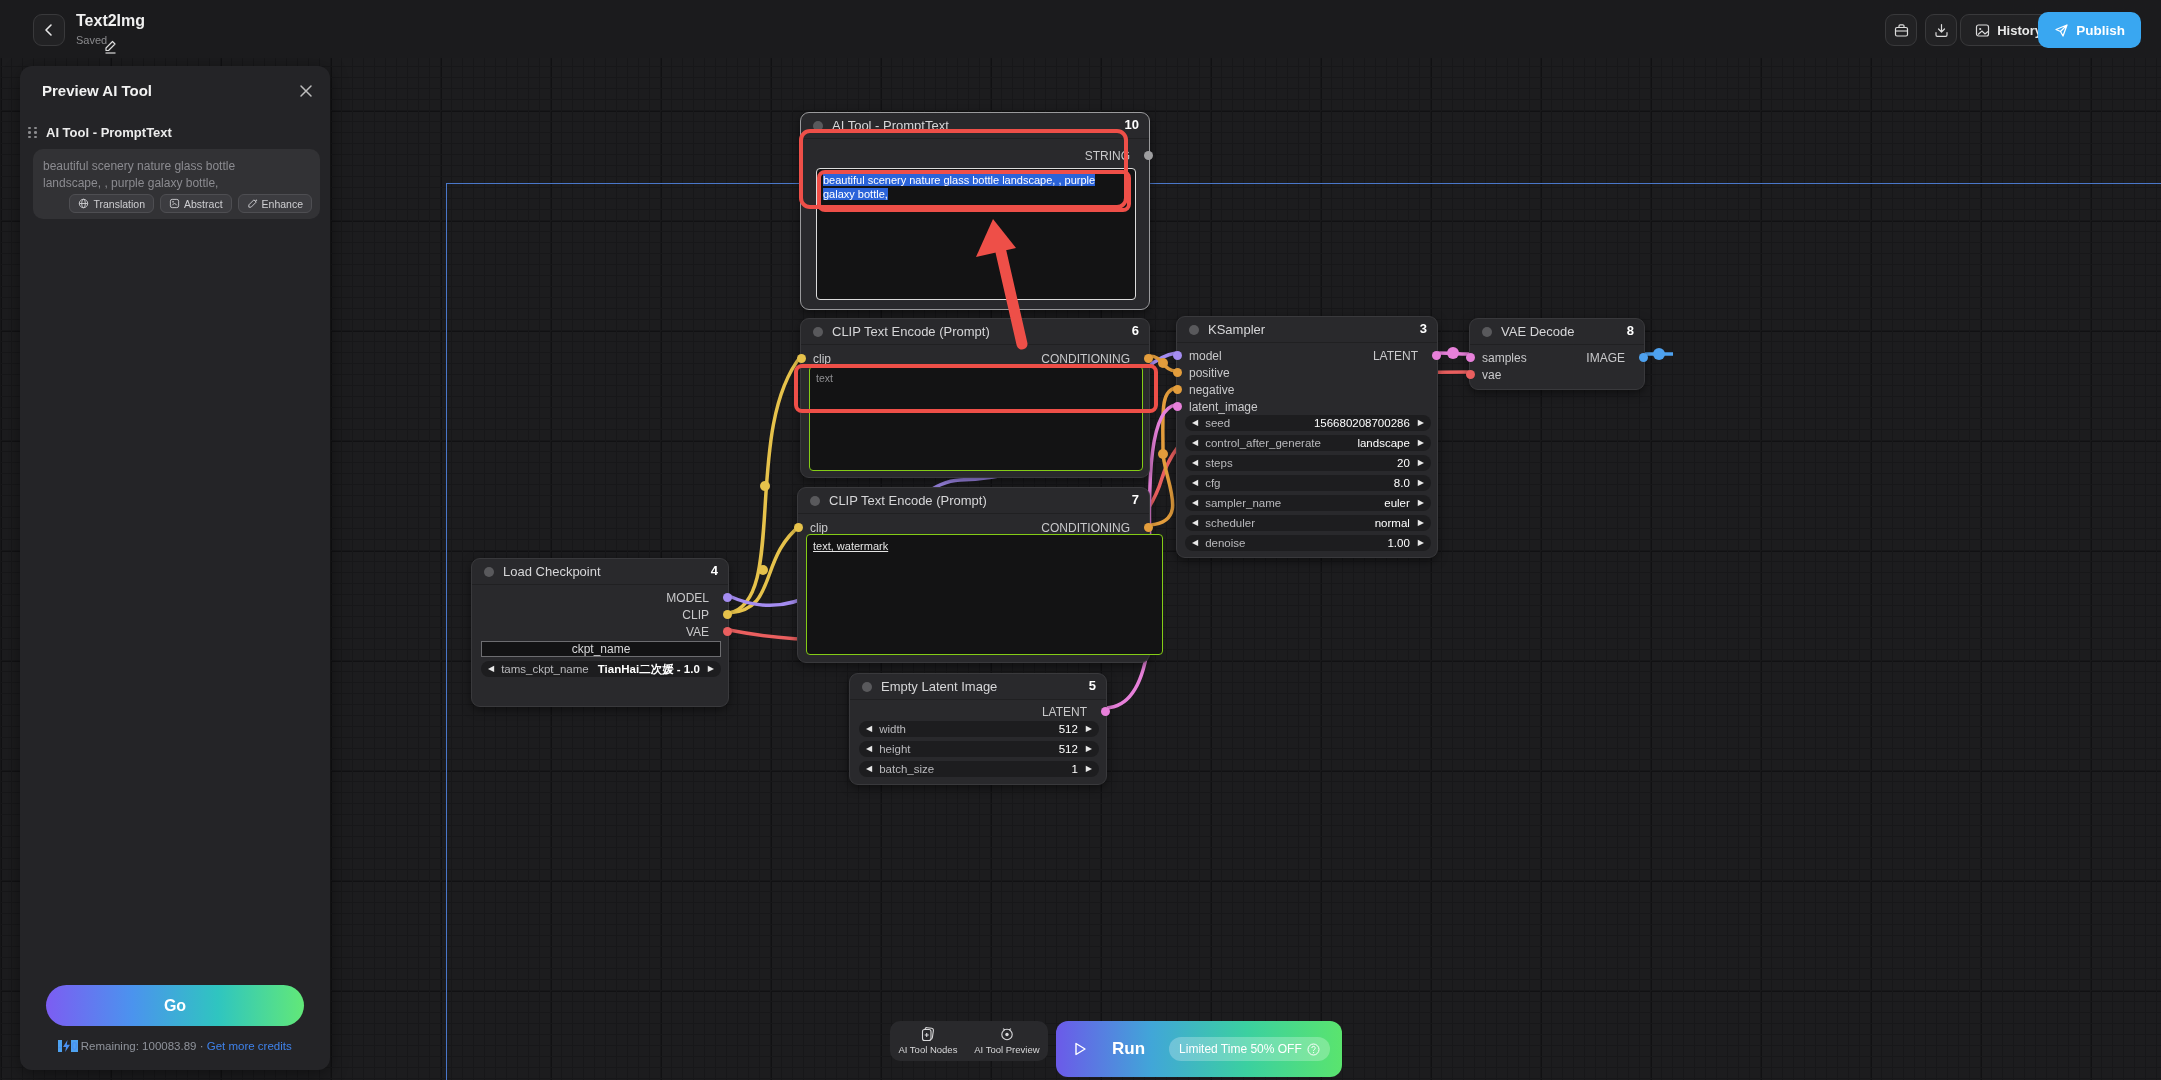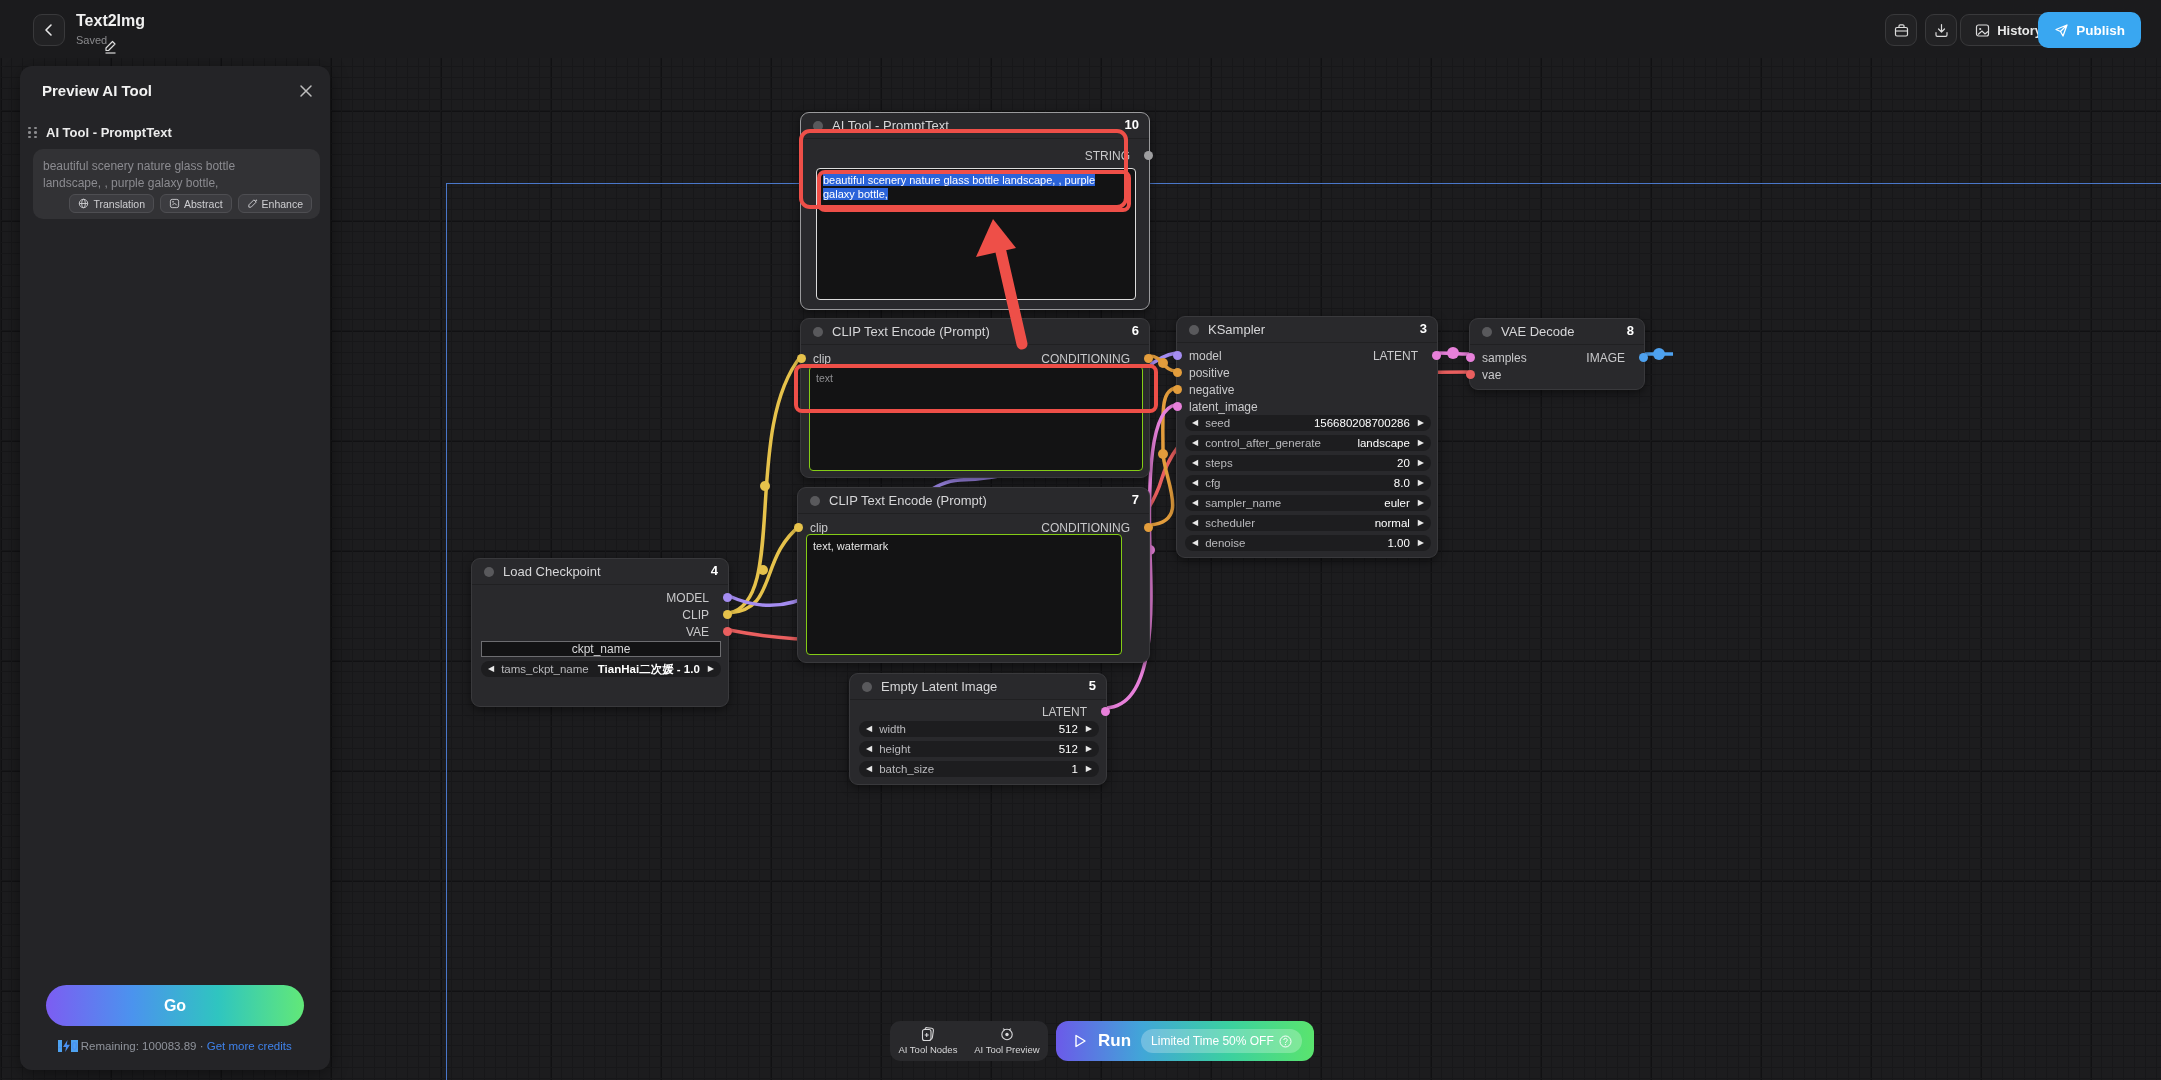--- a/index.html
+++ b/index.html
@@ -90,23 +90,23 @@
 
   
   .ann { position:absolute; border:4px solid #ee4f48; border-radius:11px; z-index:6; pointer-events:none; }
   svg.ann-arrow { position:absolute; z-index:6; pointer-events:none; }
 
   
   .btoolbar { position:absolute; left:890px; top:1021px; width:158px; height:40px; background:#29292c;
     border-radius:10px; display:flex; align-items:center; justify-content:space-around; z-index:10; }
   .btool { display:flex; flex-direction:column; align-items:center; gap:2px; color:#d8d8da;
     font-size:9.5px; cursor:pointer; }
-  .run { position:absolute; left:1056px; top:1021px; height:40px; padding:0 12px 0 16px; border-radius:12px;
+  .run { position:absolute; left:1056px; top:1021px; height:56px; padding:0 12px 0 16px; border-radius:12px;
     background:linear-gradient(90deg,#6b5ae9,#41a6d8,#3bd0a0,#5ae46e); display:flex; align-items:center;
-    gap:10px; z-index:10; cursor:pointer; }
+    gap:24px; z-index:10; cursor:pointer; }
   .run-label { color:#fff; font-size:17px; font-weight:bold; }
   .promo { background:rgba(255,255,255,.25); border-radius:13px; height:24px; display:flex;
     align-items:center; gap:5px; padding:0 10px; color:#fff; font-size:12px; }
 </style>
 </head>
 <body>
 
 <div class="stage">
 
   <div class="canvas"></div>
@@ -296,21 +296,21 @@
     <div class="iorow" style="margin-top:5px;">
       <span class="in">
           <span class="port c-yellow p-in"></span>
         <span>clip</span>
         </span>
       <span class="out">
           <span>CONDITIONING</span>
         <span class="port c-orange p-out"></span>
         </span>
     </div>
-    <div class="warea" style="left:8px; top:46px; width:316px; height:121px;">
+    <div class="warea" style="left:8px; top:46px; width:357px; height:121px;text-decoration:underline;">
       <span>text, watermark</span>
     </div>
   </div>
 
   <div class="node" style="left:1176px; top:316px; width:262px; height:242px;">
     <div class="nhead">
       <span class="ndot"></span>
       <span class="ntitle">KSampler</span>
       <span class="nbadge">3</span>
     </div>

